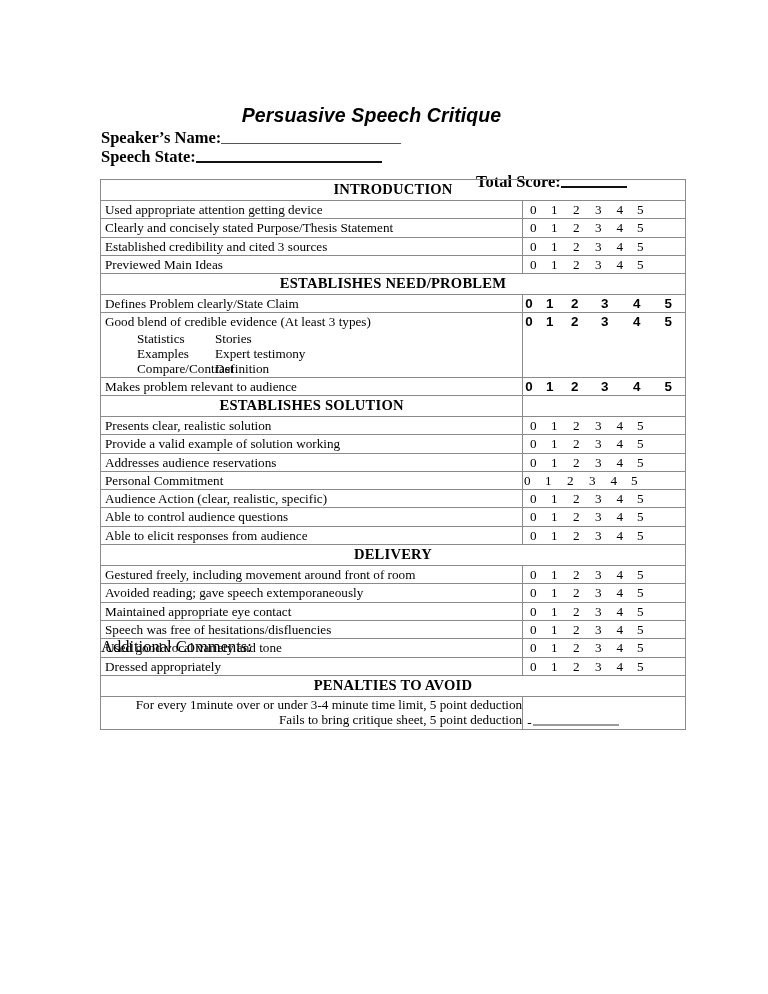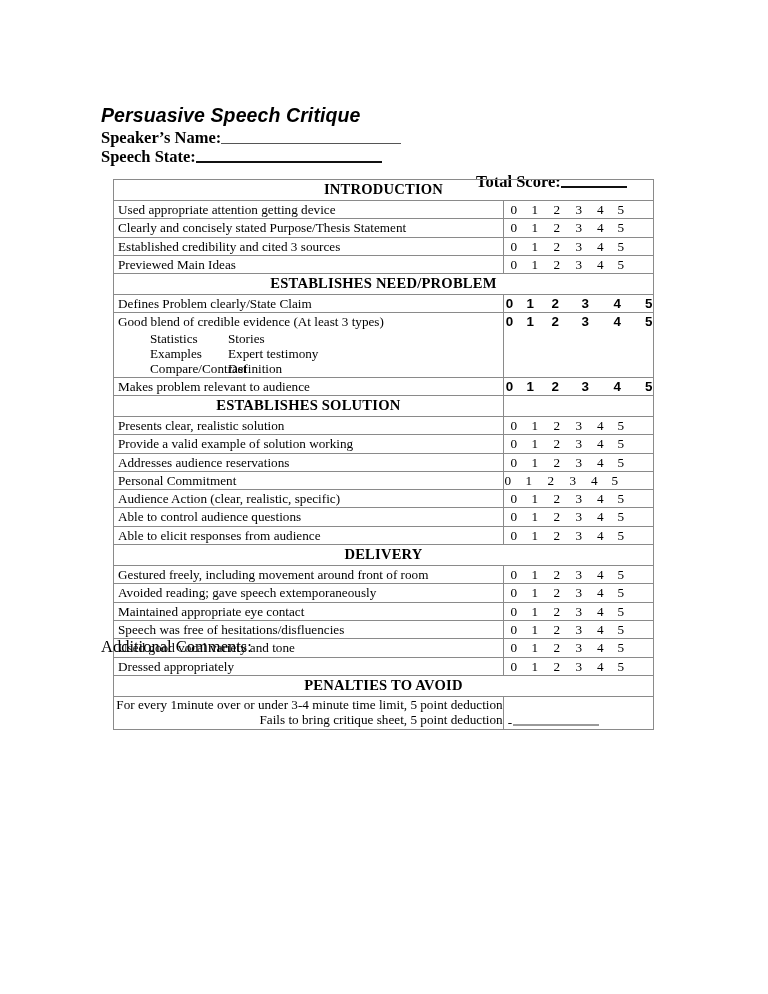--- a/index.html
+++ b/index.html
@@ -34,20 +34,21 @@
   }
   .doc-title {
     font-family: "Liberation Sans", "DejaVu Sans", sans-serif;
     font-weight: bold;
     font-style: italic;
     font-size: 19.5px;
     letter-spacing: 0.1px;
     line-height: 22px;
     margin: 0 0 2px 0;
     white-space: nowrap;
+    text-align: center;
   }
   .id-line {
     font-size: 16.5px;
     line-height: 19px;
     white-space: nowrap;
     position: relative;
     font-weight: bold;
   }
   .fill-rule {
     display: inline-block;
@@ -66,23 +67,23 @@
     position: absolute;
     left: 375px;
     top: 0;
     white-space: nowrap;
     margin-top: 25px;
   }
 
   
   .critique-table {
     position: absolute;
-    left: 113px;
+    left: 100px;
     top: 179px;
-    width: 541px;
+    width: 586px;
     border-collapse: collapse;
     table-layout: fixed;
     font-size: 13.2px;
     border-radius: 6px;
   }
   .critique-table td {
     border: 1px solid #8a8a8a;
     padding: 0;
     vertical-align: top;
   }

